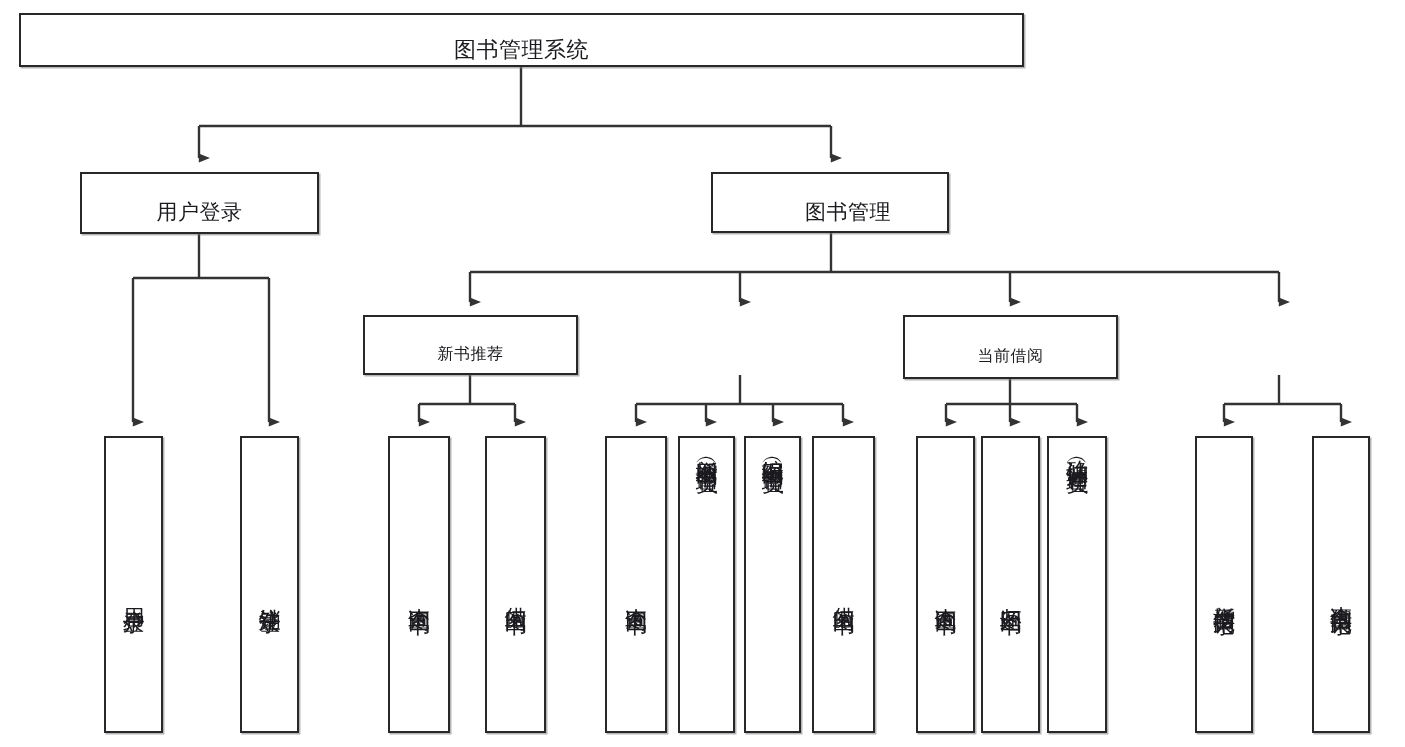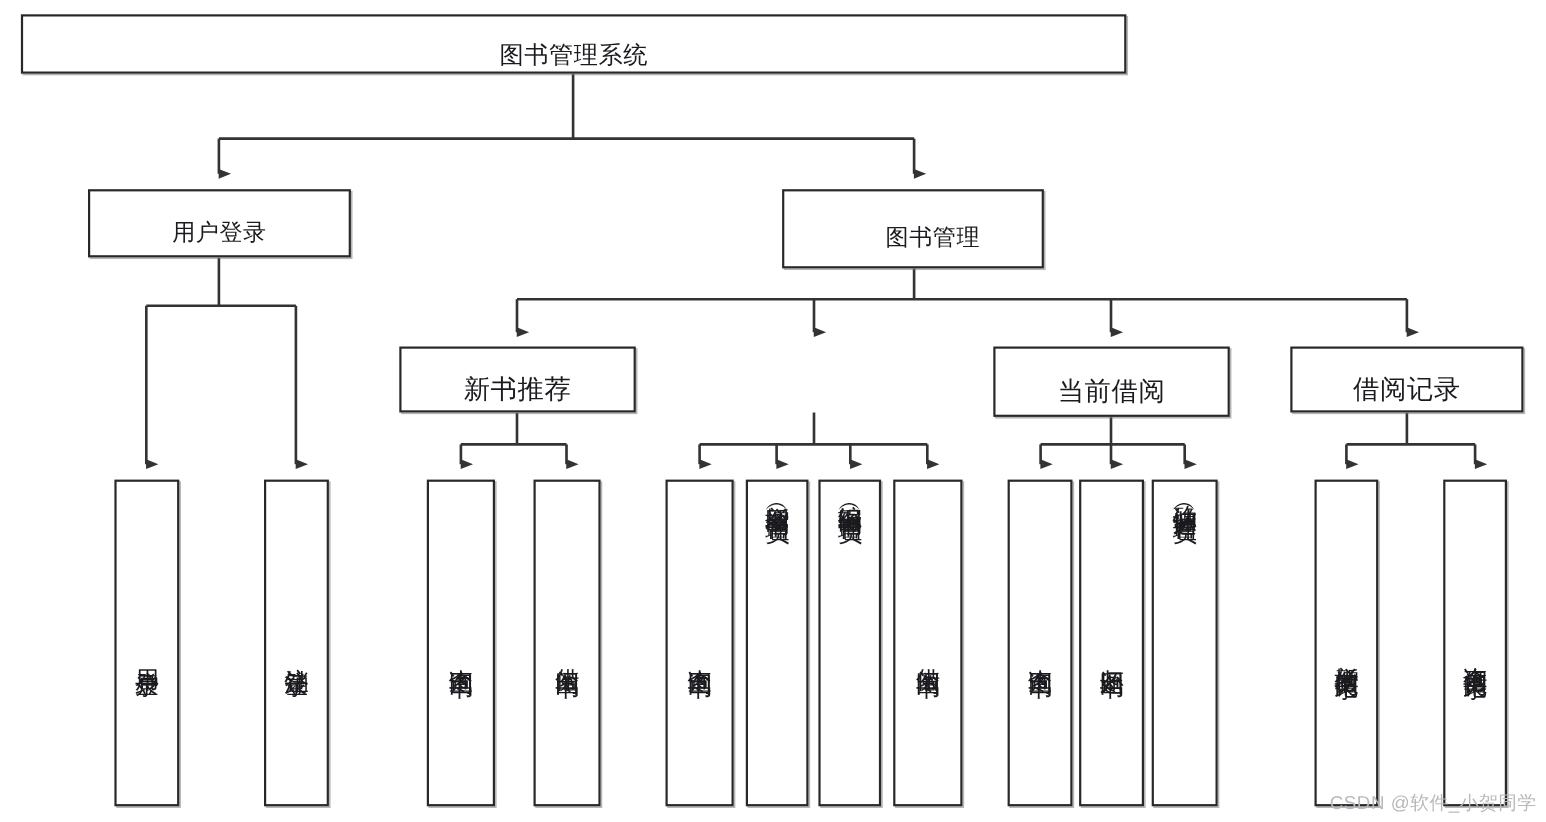--- a/index.html
+++ b/index.html
@@ -38,21 +38,21 @@
   }
   .node-label {
     font-size: 21px;
     line-height: 1.15;
     letter-spacing: 0.5px;
     white-space: nowrap;
     margin-top: 19px;
   }
   .node.level-1 .node-label { font-size: 22px; }
   .node.level-2 .node-label { font-size: 21px; }
-  .node.level-3 .node-label { font-size: 24px; }
+  .node.level-3 .node-label { font-size: 16px; }
 
   
   .node.leaf {
     align-items: flex-start;
     justify-content: center;
     padding-top: 0;
   }
   .node.leaf .node-label {
     writing-mode: vertical-rl;
     text-orientation: upright;
@@ -141,33 +141,30 @@
     </g>
   </svg>
 
   <div class="node level-1" style="left:19px; top:13px; width:1005px; height:54px;">
     <span class="node-label">图书管理系统</span>
   </div>
 
   <div class="node level-2" style="left:80px; top:172px; width:239px; height:62px;">
     <span class="node-label">用户登录</span>
   </div>
-  <div class="node level-2" style="left:711px; top:172px; width:238px; height:72px;padding-left:36px;">
+  <div class="node level-2" style="left:711px; top:172px; width:238px; height:61px;padding-left:36px;">
     <span class="node-label">图书管理</span>
   </div>
 
   <div class="node level-3" style="left:363px; top:315px; width:215px; height:60px;">
     <span class="node-label">新书推荐</span>
   </div>
   <div class="node level-3" style="left:903px; top:315px; width:215px; height:64px;">
     <span class="node-label">当前借阅</span>
   </div>
-  <div class="node level-3" style="left:1173px; top:315px; width:212px; height:60px;">
-    <span class="node-label">借阅记录</span>
-  </div>
 
   <div class="node leaf center-text" style="left:104px; top:436px; width:59px; height:297px;">
     <span class="node-label">用户登录</span>
   </div>
   <div class="node leaf center-text" style="left:240px; top:436px; width:59px; height:297px;">
     <span class="node-label">注销登录</span>
   </div>
 
   <div class="node leaf center-text" style="left:388px; top:436px; width:62px; height:297px;">
     <span class="node-label">查询图书</span>
@@ -199,14 +196,13 @@
     <span class="node-label">确认归还（管理员）</span>
   </div>
 
   <div class="node leaf center-text" style="left:1195px; top:436px; width:58px; height:297px;">
     <span class="node-label">新增借阅记录</span>
   </div>
   <div class="node leaf center-text" style="left:1312px; top:436px; width:58px; height:297px;">
     <span class="node-label">查询借阅记录</span>
   </div>
 
-  <div class="watermark">CSDN @软件_小贺同学</div>
 </div>
 
 </body></html>

